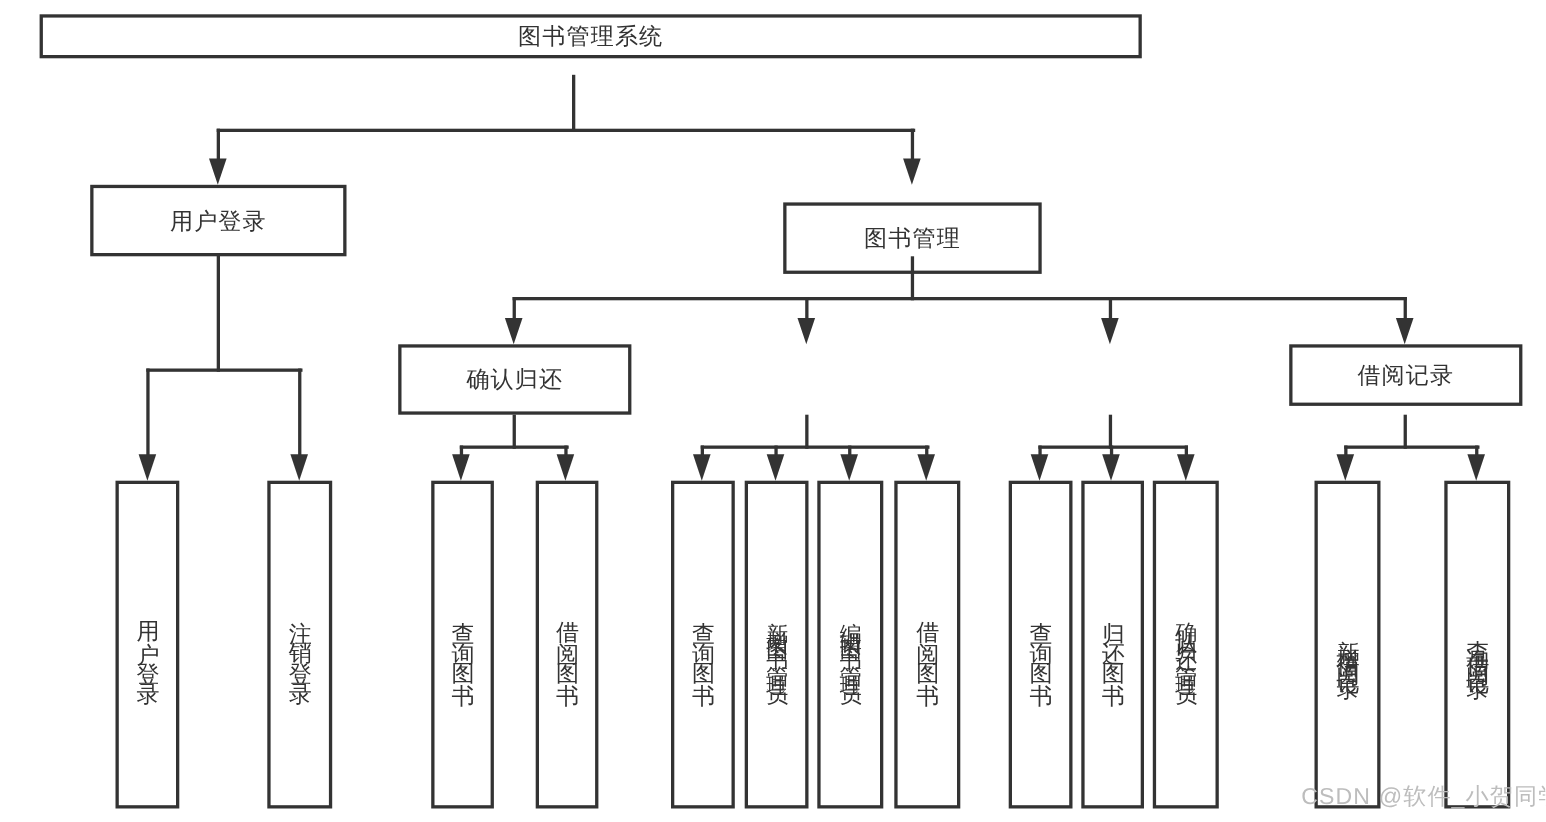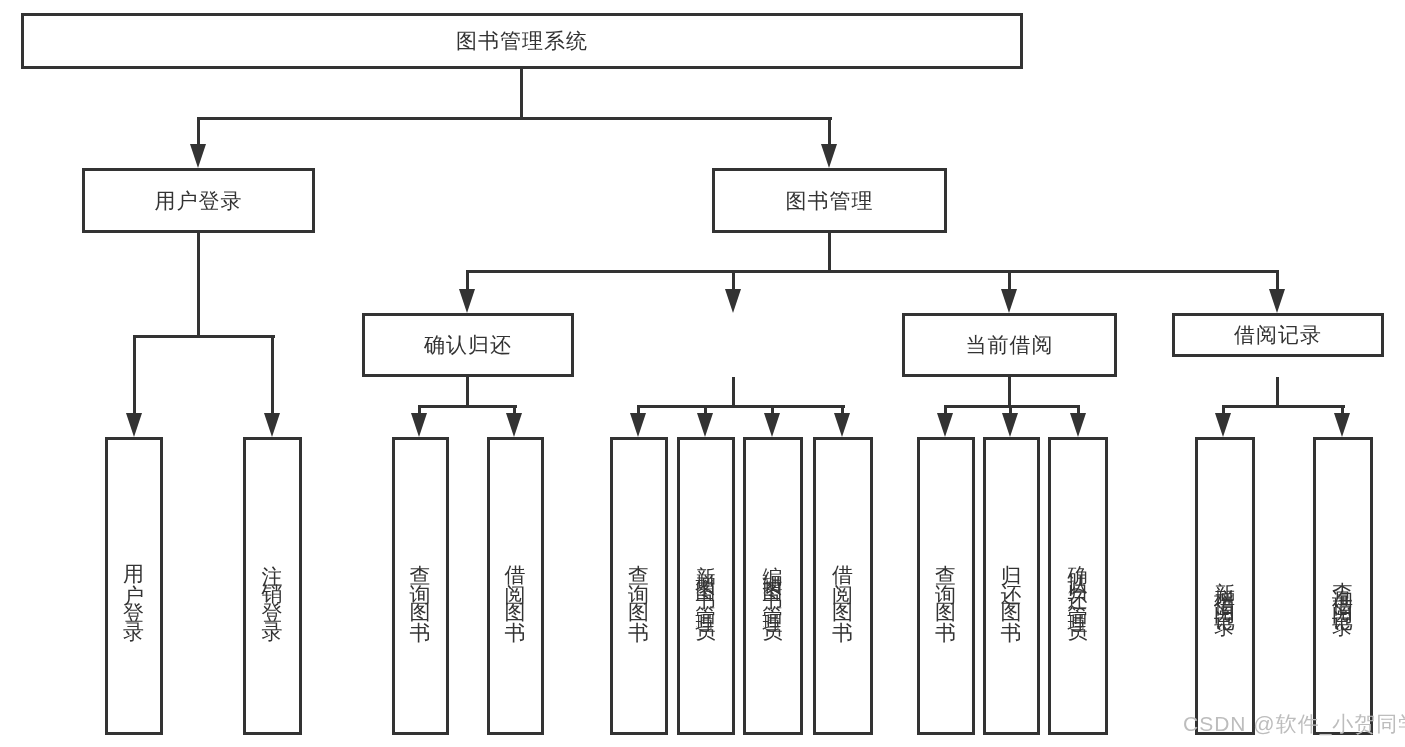--- a/index.html
+++ b/index.html
@@ -63,28 +63,27 @@
     color:#bdbdbd;
     letter-spacing:1px;
     white-space:nowrap;
   }
 </style>
 </head>
 <body>
 
 <div class="canvas">
 
-  <div class="box" style="left:21px;top:13px;width:1002px;height:56px;">图书管理系统</div>
+  <div class="box" style="left:36px;top:13px;width:1002px;height:40px;">图书管理系统</div>
 
   <div class="box" style="left:82px;top:168px;width:233px;height:65px;">用户登录</div>
-  <div class="box" style="left:712px;top:168px;width:235px;height:65px;font-family:Liberation Mono, monospace;">图书管理</div>
+  <div class="box" style="left:712px;top:184px;width:235px;height:65px;font-family:Liberation Mono, monospace;">图书管理</div>
 
   <div class="box" style="left:362px;top:313px;width:212px;height:64px;">确认归还</div>
-  <div class="box" style="left:902px;top:313px;width:215px;height:64px;">当前借阅</div>
-  <div class="box" style="left:1172px;top:313px;width:212px;height:44px;">借阅记录</div>
+  <div class="box" style="left:1172px;top:313px;width:212px;height:56px;">借阅记录</div>
 
   <div class="vbox ls-wide" style="left:105px;top:437px;width:58px;height:298px;">
     <span>用户登录</span>
   </div>
   <div class="vbox ls-wide" style="left:243px;top:437px;width:59px;height:298px;">
     <span>注销登录</span>
   </div>
 
   <div class="vbox ls-wide" style="left:392px;top:437px;width:57px;height:298px;">
     <span>查询图书</span>

